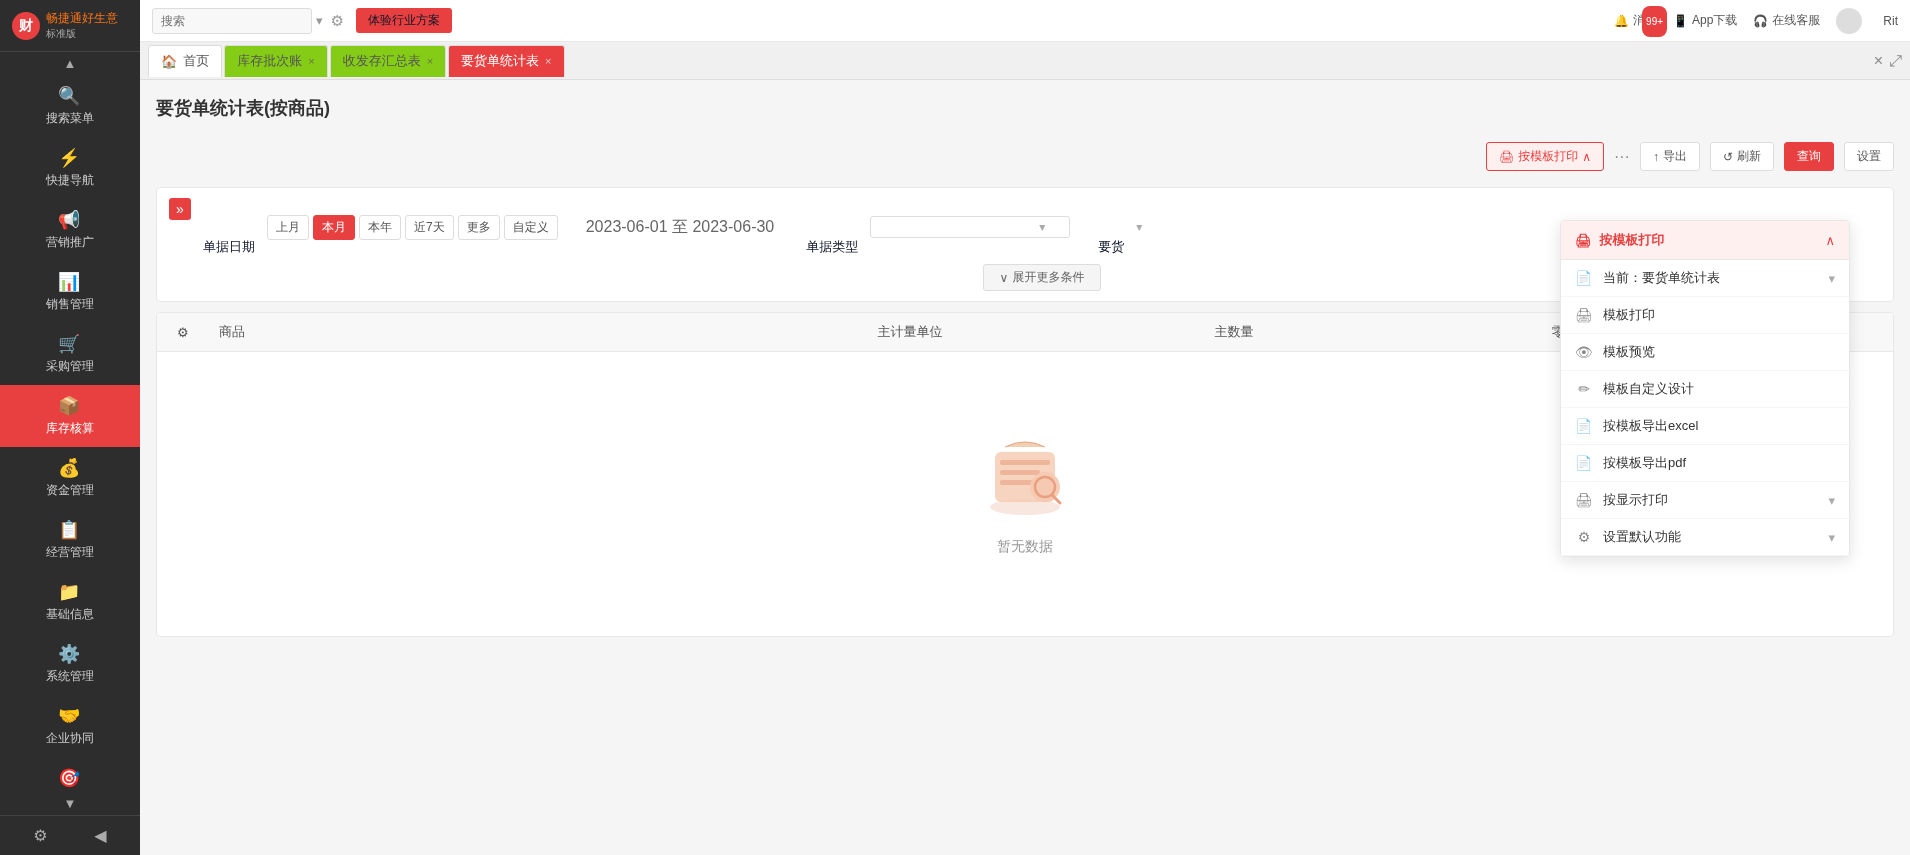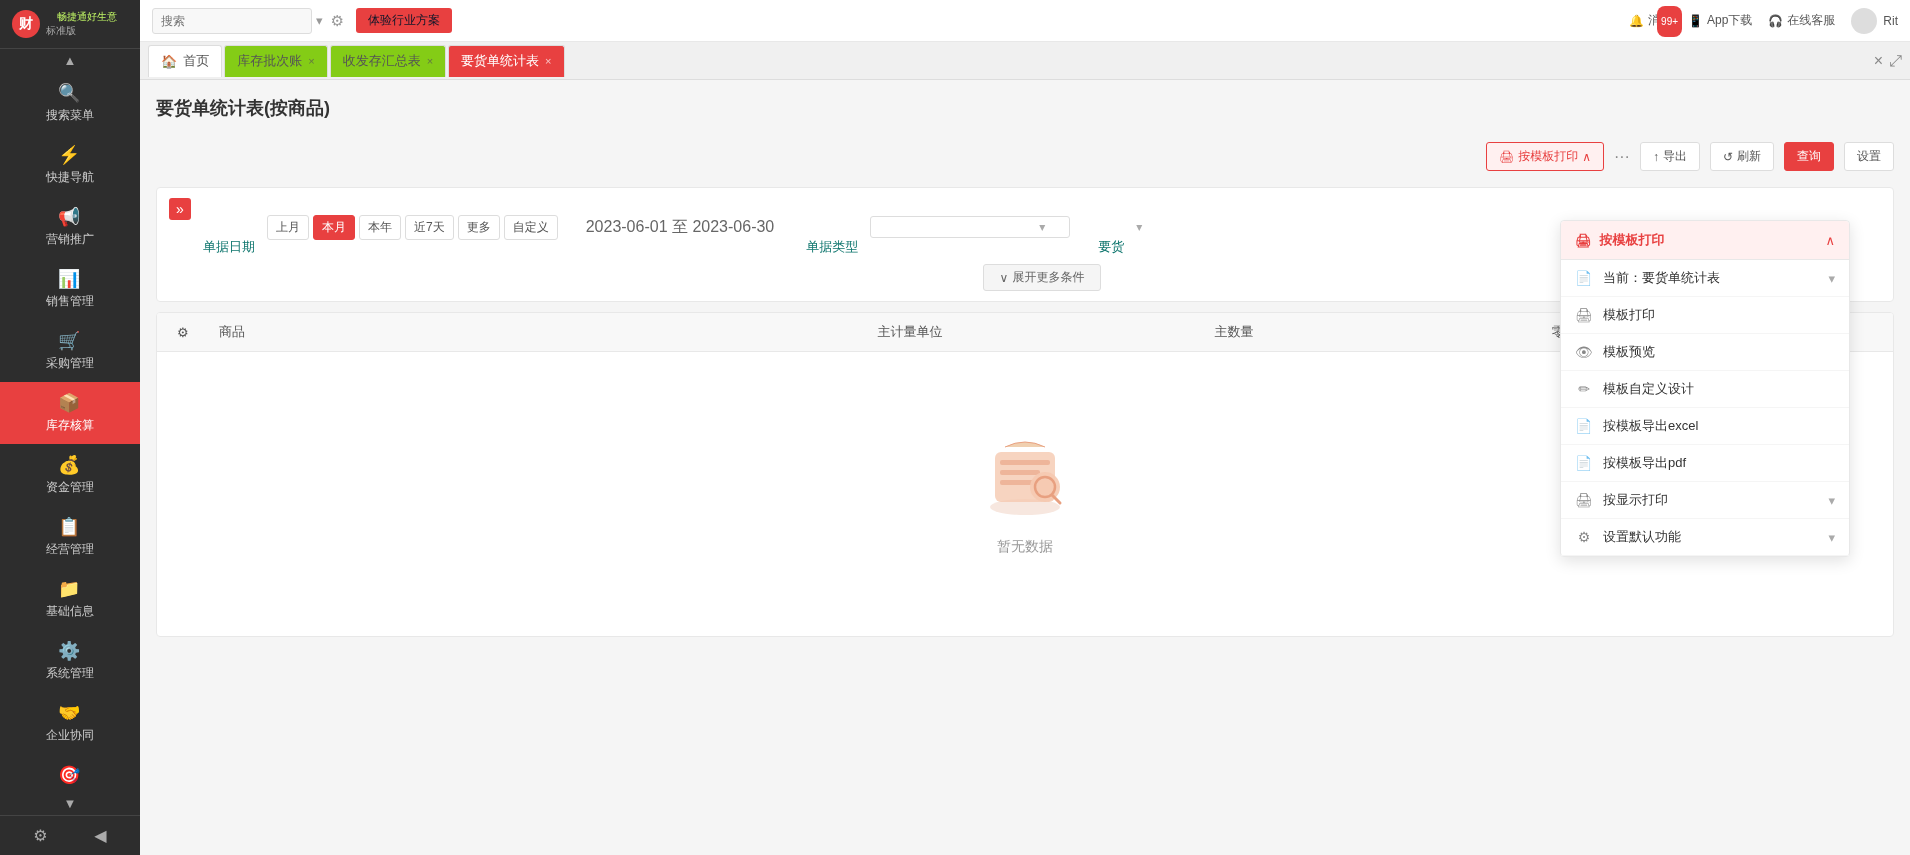--- a/index.html
+++ b/index.html
@@ -132,21 +132,21 @@
       border-radius: 8px;
       font-size: 10px;
       padding: 10px 4px;
       position: absolute;
       top: -6px;
       right: -10px;
     }
     .topbar-user {
       display: flex;
       align-items: center;
-      gap: 6px;
+      gap: 21px;
       cursor: pointer;
     }
     .user-avatar {
       width: 26px;
       height: 26px;
       background: #ddd;
       border-radius: 50%;
     }
 
     
@@ -230,21 +230,21 @@
       display: flex;
       flex-direction: column;
       gap: 8px;
       flex: 1;
     }
     .filter-row {
       display: flex;
       align-items: center;
       gap: 12px;
     }
-    .filter-label { color: #0f766e; font-size: 13px; white-space: nowrap; margin-top: 40px; }
+    .filter-label { color: #0f172a; font-size: 13px; white-space: nowrap; margin-top: 40px; }
     .date-btns {
       display: flex;
       align-items: center;
       gap: 4px;
     }
     .date-btn {
       padding: 3px 8px;
       border: 1px solid #ddd;
       border-radius: 3px;
       cursor: pointer;
@@ -423,21 +423,21 @@
     ::-webkit-scrollbar-track { background: #f1f1f1; }
     ::-webkit-scrollbar-thumb { background: #ccc; border-radius: 2px; }
   </style>
 </head>
 <body>
 
 <div class="sidebar">
   <div class="sidebar-logo">
     <div class="sidebar-logo-icon">财</div>
     <div>
-      <div style="font-size:10px;color:#bef264;margin-left:11px;">畅捷通好生意</div>
+      <div style="font-size:12px;color:#f97316;">畅捷通好生意</div>
       <div style="font-size:10px;color:#aaa;">标准版</div>
     </div>
   </div>
 
   <div class="sidebar-up">▲</div>
 
   <div class="sidebar-nav">
 
     <div class="sidebar-item">
       <div class="sidebar-item-icon">🔍</div>

